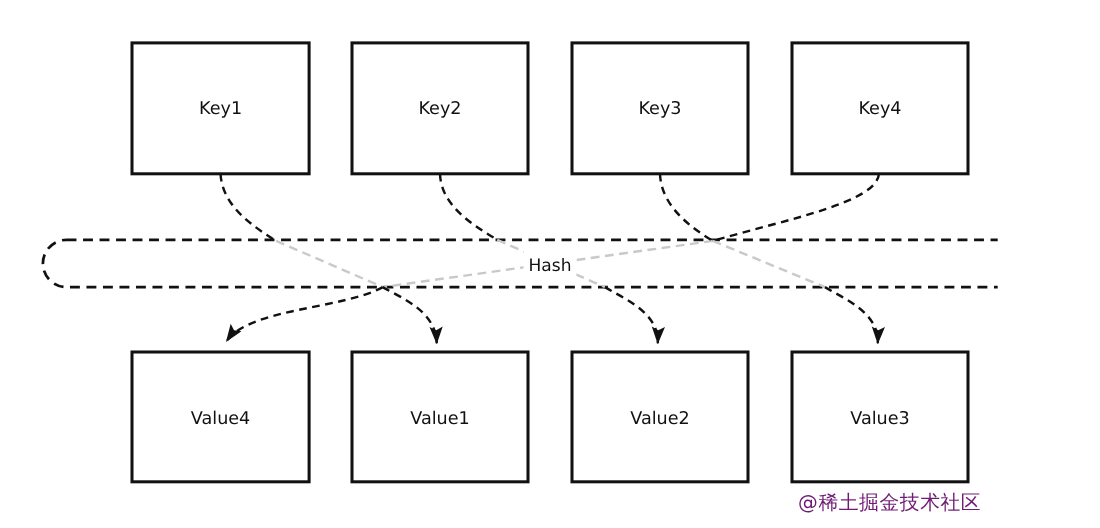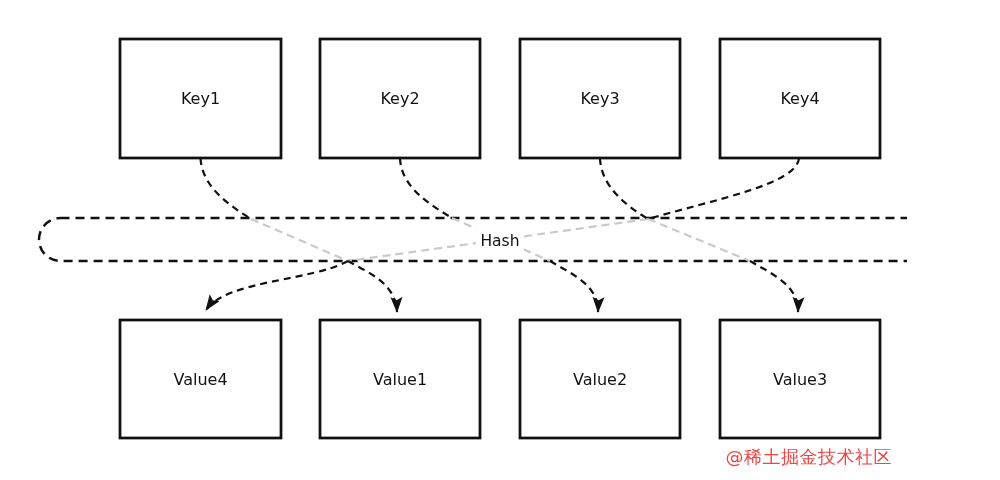--- a/index.html
+++ b/index.html
@@ -21,21 +21,21 @@
   .hash-bar   { fill: #ffffff; stroke: #111111; stroke-width: 2.5; stroke-dasharray: 9 6; }
   .flow-black { fill: none; stroke: #111111; stroke-width: 2.2; stroke-dasharray: 7 5; }
   .flow-gray  { fill: none; stroke: #c9c9c9; stroke-width: 2.2; stroke-dasharray: 8 5; }
   .halo       { fill: #ffffff; stroke: none; }
   .watermark {
     position: absolute;
     right: 15px;
     bottom: 11px;
     font-size: 18px;
     letter-spacing: 0.5px;
-    color: #ef4444;
+    color: #701a75;
     text-shadow: 1px 1px 0 #ffffff;
     user-select: none;
   }
 </style>
 </head>
 <body>
 
 <div class="canvas">
   <svg width="1000" height="480" viewBox="0 0 1000 480">
     <defs>

